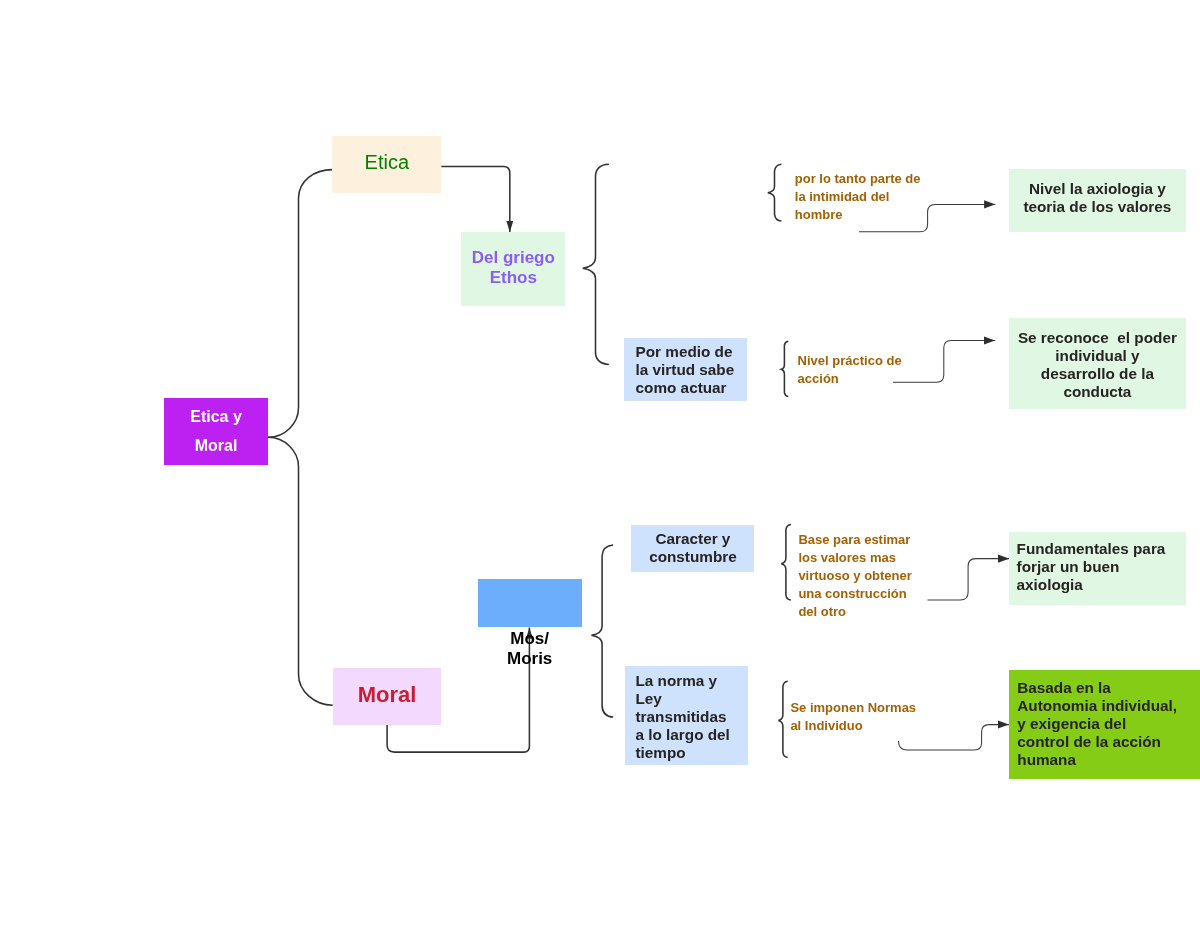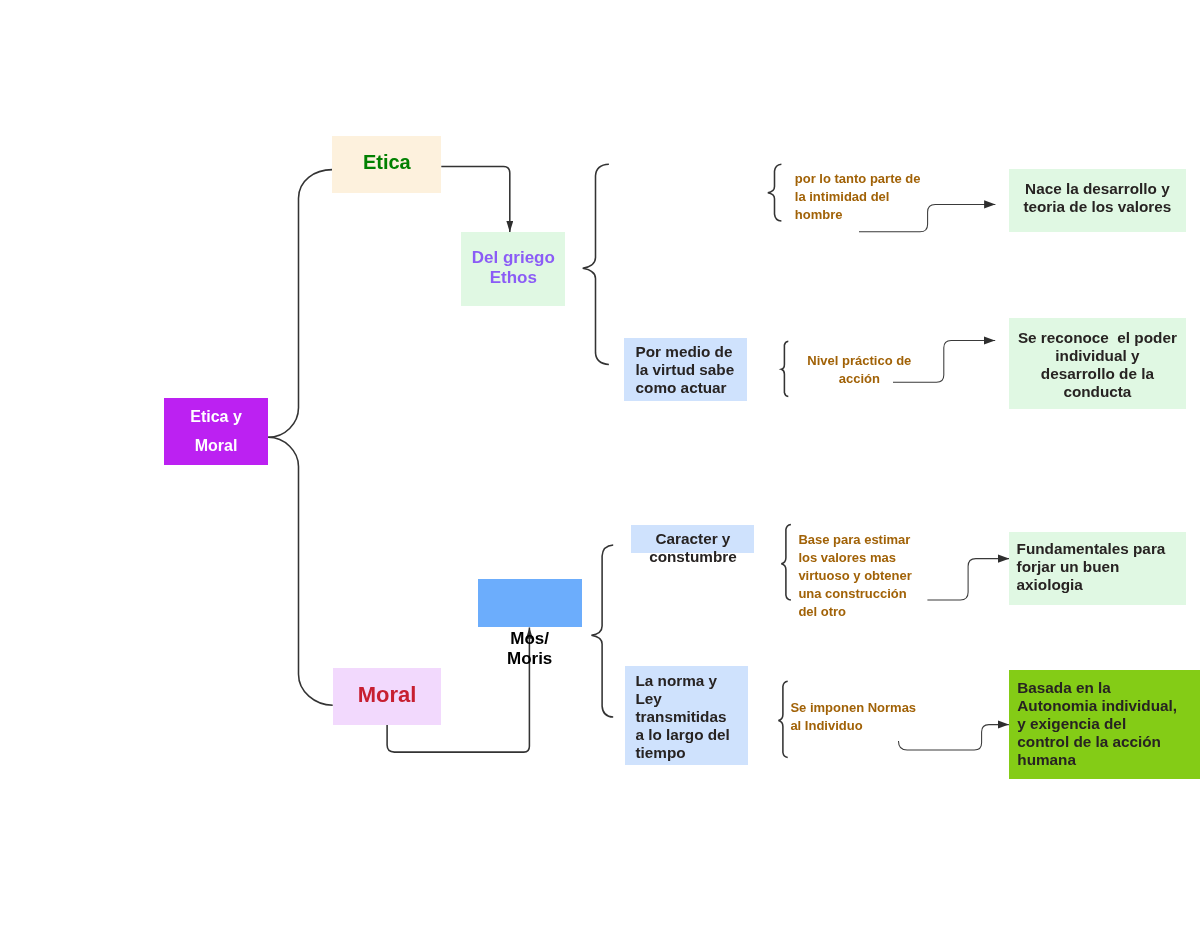--- a/index.html
+++ b/index.html
@@ -58,21 +58,21 @@
       <path marker-end="url(#ar)" d="M898.5,740.9 L898.5,741.2 Q898.5,750.0 907.2,750.0 L974.3,750.0 Q981.6,750.0 981.6,742.7 L981.6,731.9 Q981.6,724.6 988.9,724.6 L1008.9,724.6"></path>
     </g>
   </svg>
 
   <div class="node" style="left:164px; top:398px; width:104px; height:67px; background:#bc21f2;">
     <span class="tx" style="top:3.5px; color:#ffffff; font-size:16px; line-height:29.2px;">Etica y
 Moral</span>
   </div>
 
   <div class="node" style="left:332.4px; top:136px; width:108.9px; height:56.7px; background:#fdf1dd;">
-    <span class="tx" style="top:14.6px; color:#018000; font-size:20px; line-height:23px; font-weight:bold;">Etica</span>
+    <span class="tx" style="top:14.6px; color:#018000; font-size:20px; line-height:23px; font-weight:normal;">Etica</span>
   </div>
 
   <div class="node" style="left:332.6px; top:667.8px; width:108.9px; height:57.3px; background:#f2d9fd;">
     <span class="tx" style="top:14.5px; color:#c71f31; font-size:22px; line-height:26px;">Moral</span>
   </div>
 
   <div class="node" style="left:461.3px; top:231.7px; width:104px; height:74.1px; background:#e0f8e3;">
     <span class="tx" style="top:16.6px; color:#8b5cf6; font-size:17px; line-height:19.8px;">Del griego
 Ethos</span>
   </div>
@@ -82,35 +82,35 @@
 Moris</span>
   </div>
 
 
   <div class="node" style="left:624.4px; top:338.1px; width:122.8px; height:62.6px; background:#cfe2fd;">
     <span class="tx" style="top:5.0px; left:11.2px; width:auto; text-align:left;">Por medio de
 la virtud sabe
 como actuar</span>
   </div>
 
-  <div class="node" style="left:631.4px; top:524.9px; width:123.1px; height:28px; background:#cfe2fd;">
+  <div class="node" style="left:631.4px; top:524.9px; width:123.1px; height:47px; background:#cfe2fd;">
     <span class="tx" style="top:5.6px;">Caracter y
 constumbre</span>
   </div>
 
   <div class="node" style="left:624.7px; top:665.7px; width:123px; height:99.1px; background:#cfe2fd;padding-left:44px;">
     <span class="tx" style="top:5.9px; left:10.8px; width:auto; text-align:left;">La norma y
 Ley
 transmitidas
 a lo largo del
 tiempo</span>
   </div>
 
   <div class="node" style="left:1009.2px; top:169.3px; width:176.4px; height:62.4px; background:#e0f8e3;">
-    <span class="tx" style="top:10.6px;">Nace la desarrollo y
+    <span class="tx" style="top:10.6px;">Nivel la axiologia y
 teoria de los valores</span>
   </div>
 
   <div class="node" style="left:1009.2px; top:318.2px; width:176.4px; height:90.8px; background:#e0f8e3;">
     <span class="tx" style="top:10.6px;">Se reconoce  el poder
 individual y
 desarrollo de la
 conducta</span>
   </div>
 
@@ -125,21 +125,21 @@
 Autonomia individual,
 y exigencia del
 control de la acción
 humana</span>
   </div>
 
   <div class="lbl" style="left:794.8px; top:170.0px;">por lo tanto parte de
 la intimidad del
 hombre</div>
 
-  <div class="lbl" style="left:797.6px; top:351.7px; width:123.5px; text-align:center;">Nivel práctico de
+  <div class="lbl" style="left:797.6px; top:351.7px; width:123.5px; text-align:left;">Nivel práctico de
 acción</div>
 
   <div class="lbl" style="left:798.4px; top:530.7px;">Base para estimar
 los valores mas
 virtuoso y obtener
 una construcción
 del otro</div>
 
   <div class="lbl" style="left:790.4px; top:698.9px;">Se imponen Normas
 al Individuo</div>

